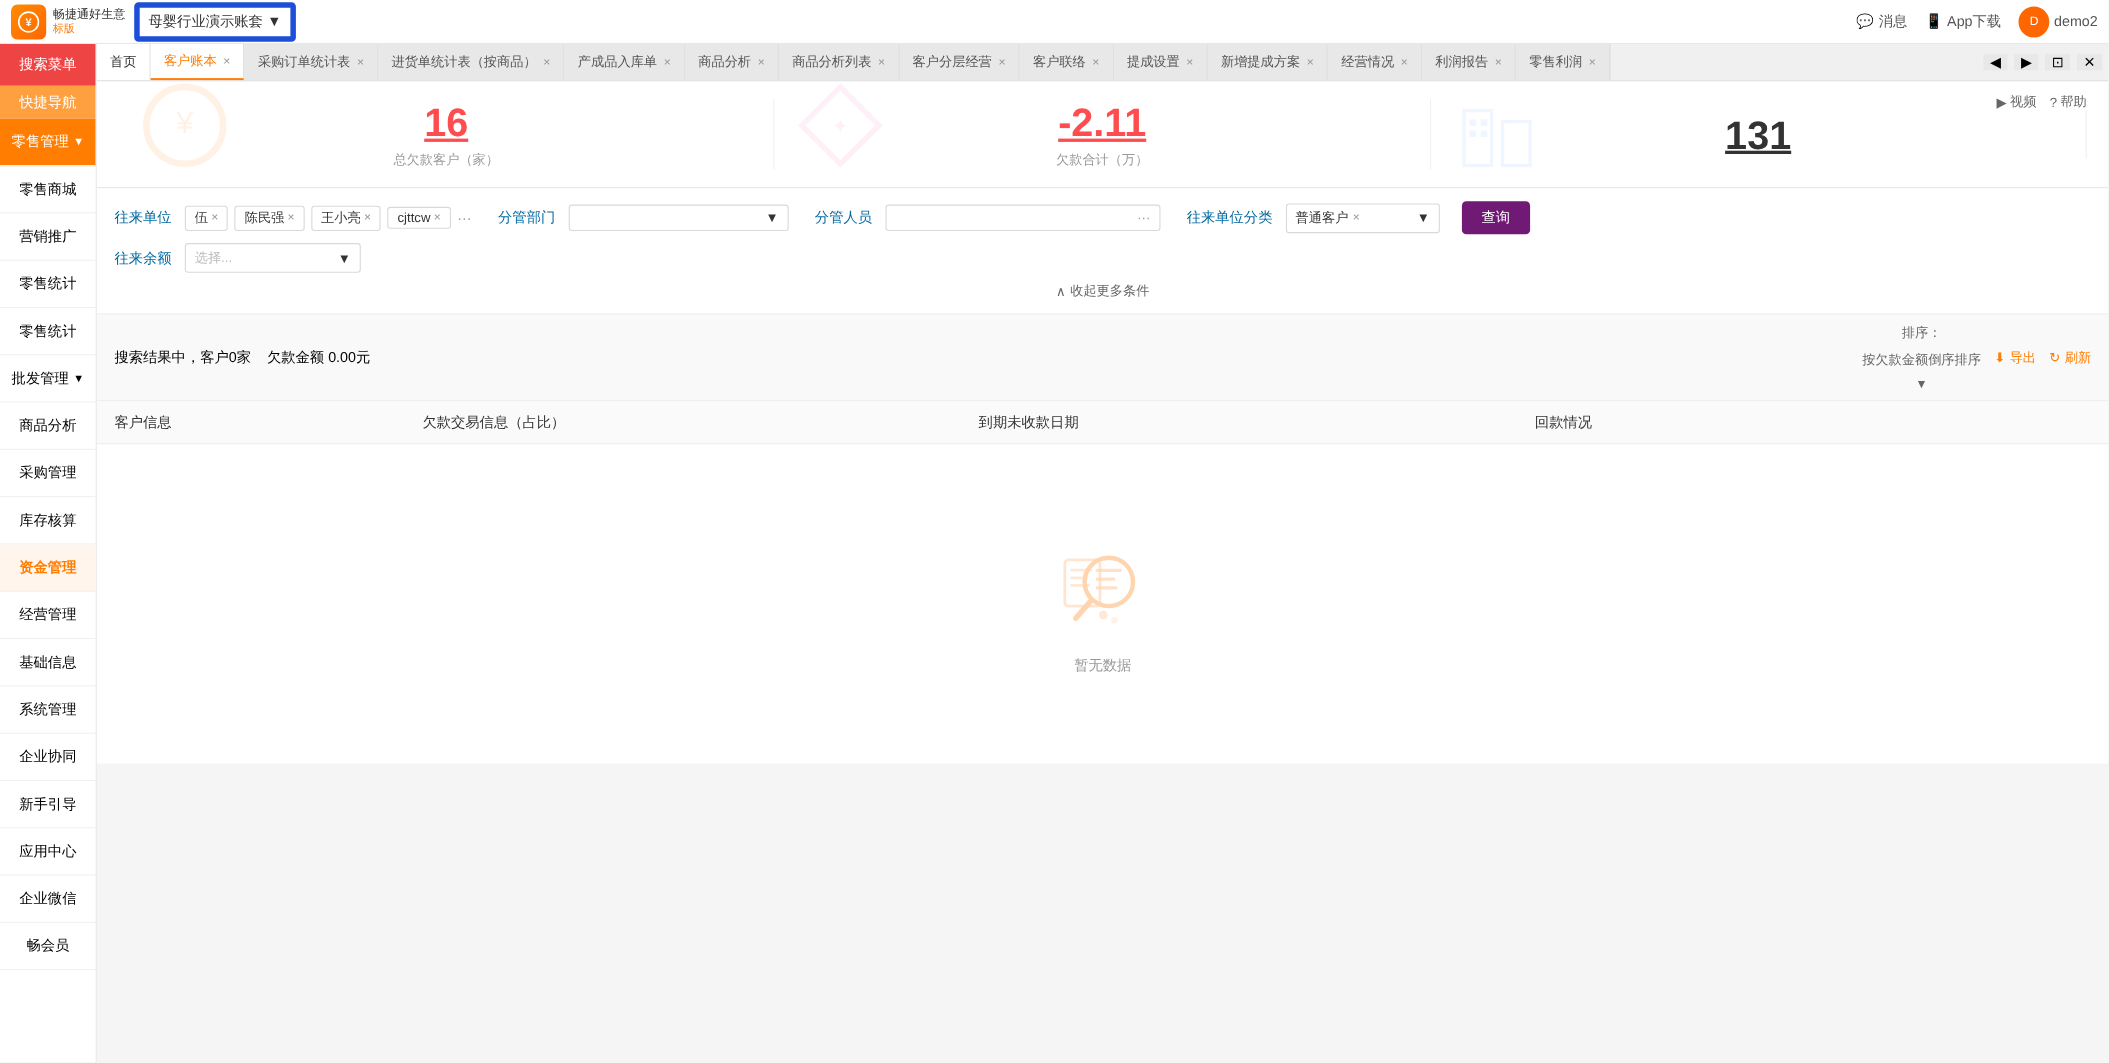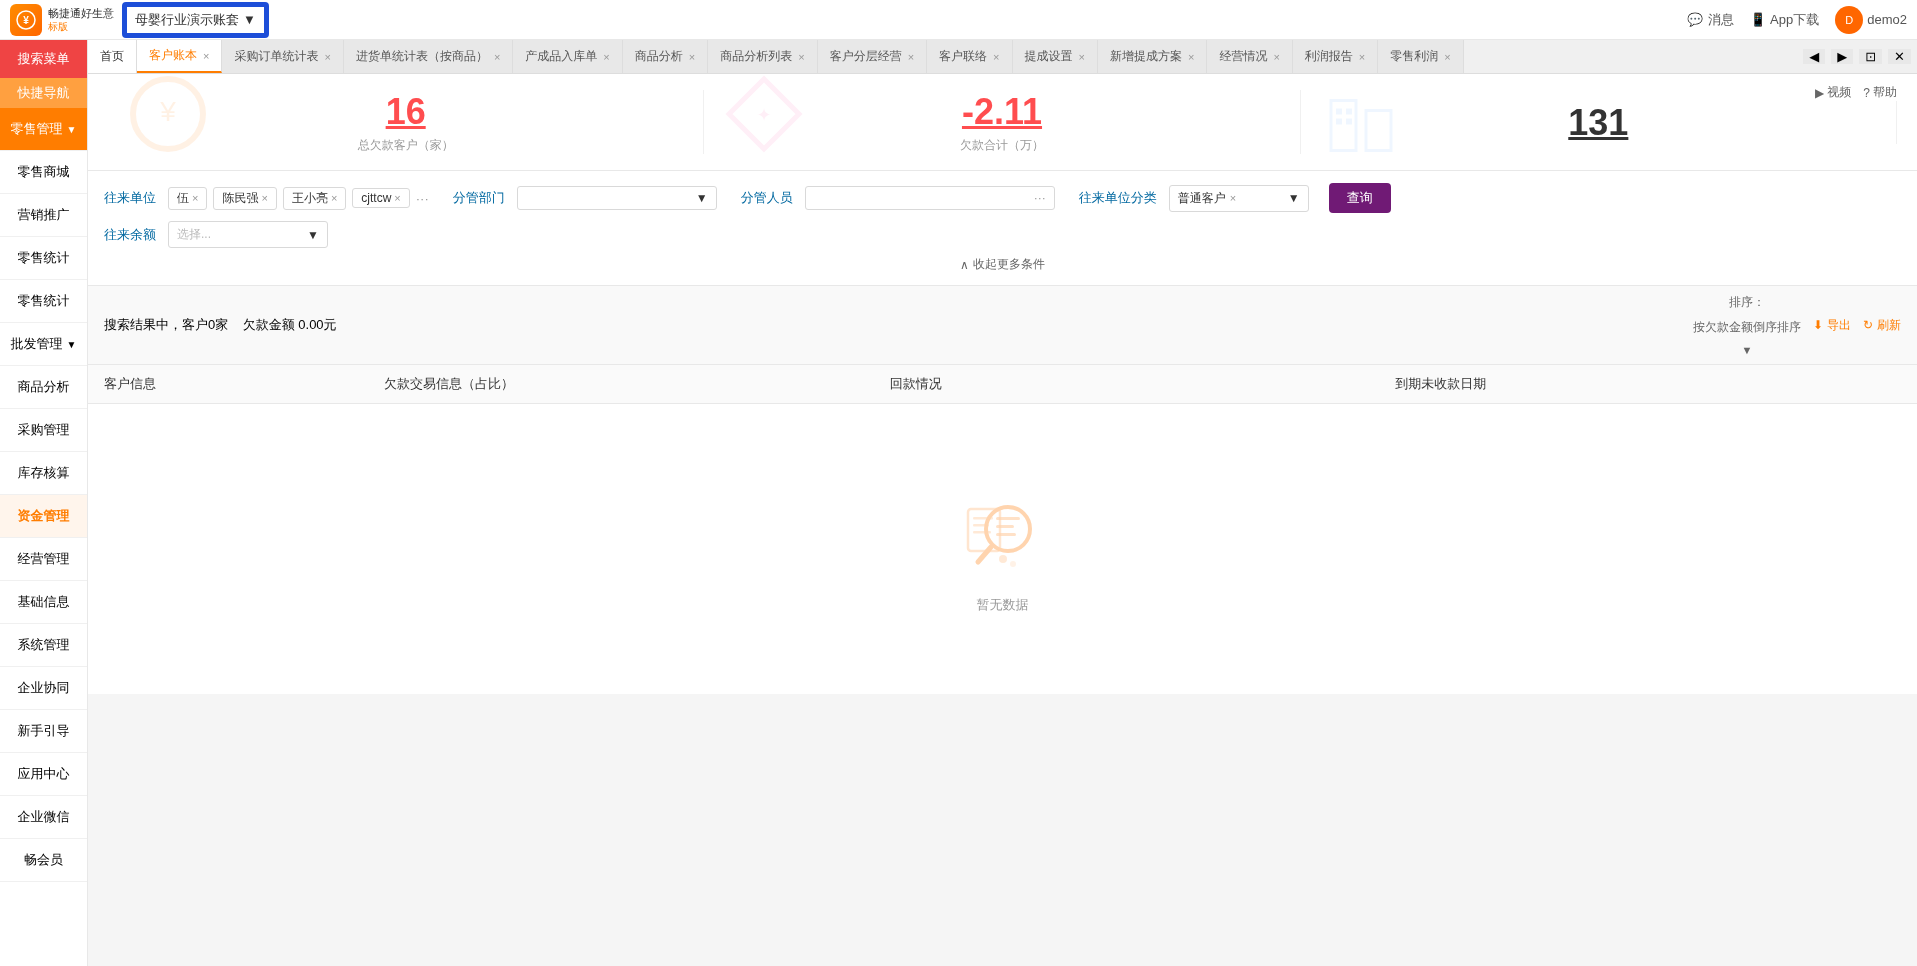--- a/index.html
+++ b/index.html
@@ -355,22 +355,22 @@
             <span>↻</span>
             <span>刷新</span>
           </div>
         </div>
       </div>
 
       <div class="data-table">
         <div class="table-header">
           <div class="table-header-cell">客户信息</div>
           <div class="table-header-cell">欠款交易信息（占比）</div>
+          <div class="table-header-cell">到期未收款日期</div>
           <div class="table-header-cell">回款情况</div>
-          <div class="table-header-cell">到期未收款日期</div>
         </div>
 
         <div class="empty-state">
           <div class="empty-icon">
             <svg width="100" height="100" viewBox="0 0 100 100" xmlns="http://www.w3.org/2000/svg">
 
               <circle cx="55" cy="45" r="22" fill="none" stroke="#ffb87a" stroke-width="4"></circle>
               <line x1="38" y1="63" x2="25" y2="78" stroke="#ffb87a" stroke-width="5" stroke-linecap="round"></line>
               <rect x="43" y="33" width="24" height="3" rx="1.5" fill="#ffb87a" opacity="0.7"></rect>
               <rect x="43" y="41" width="18" height="3" rx="1.5" fill="#ffb87a" opacity="0.7"></rect>

